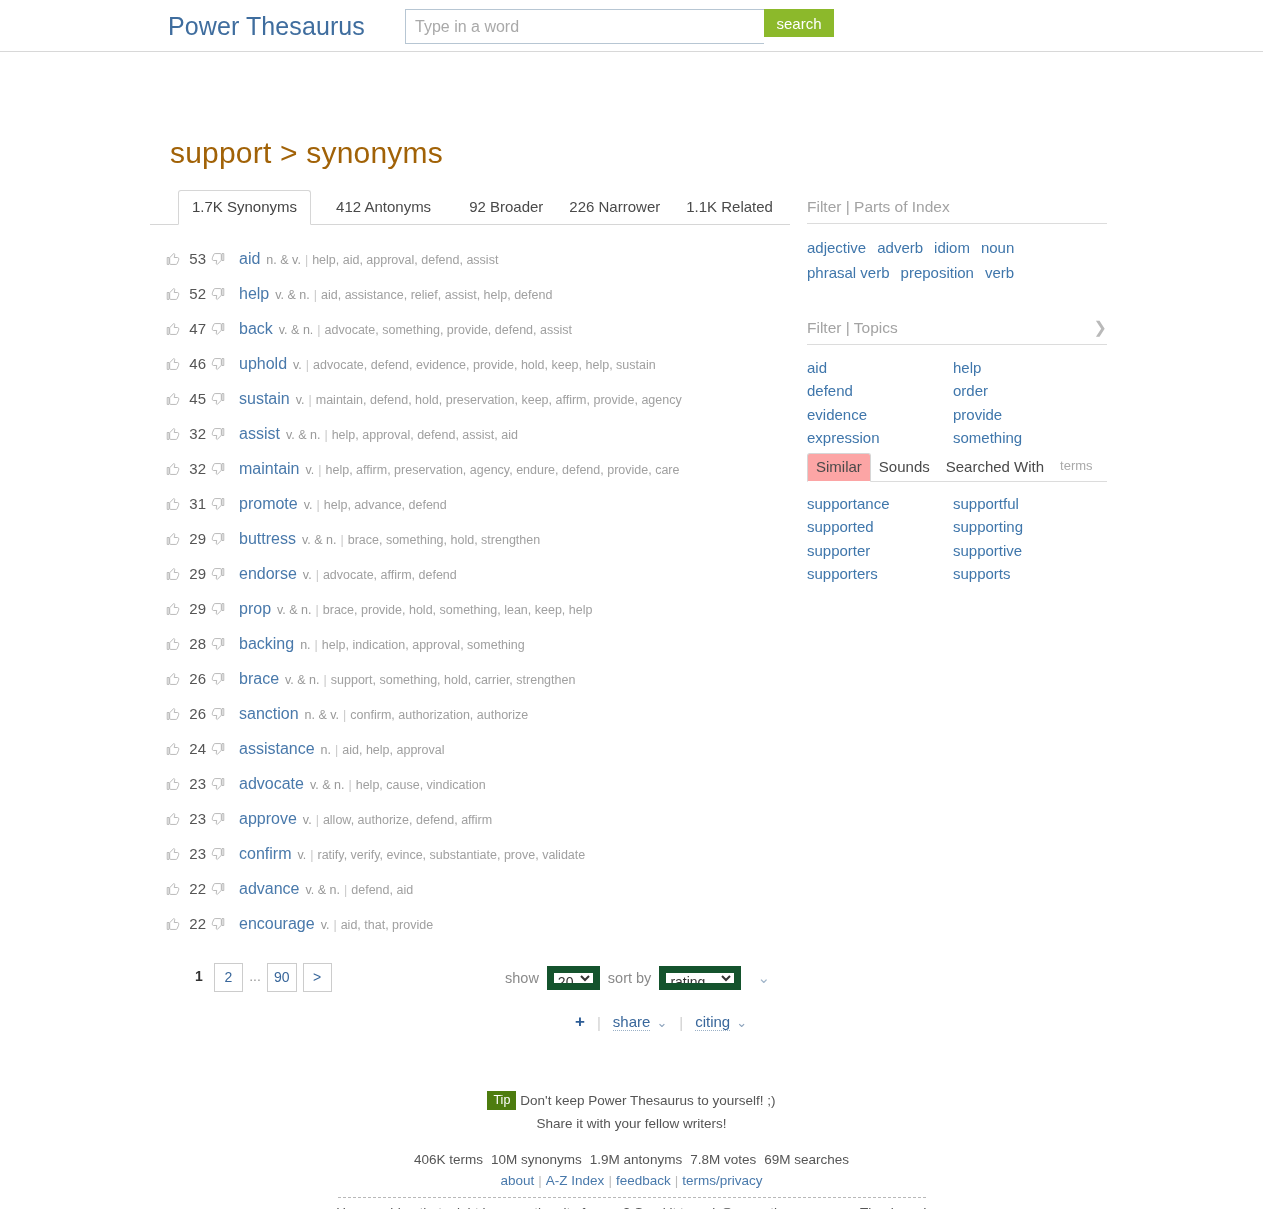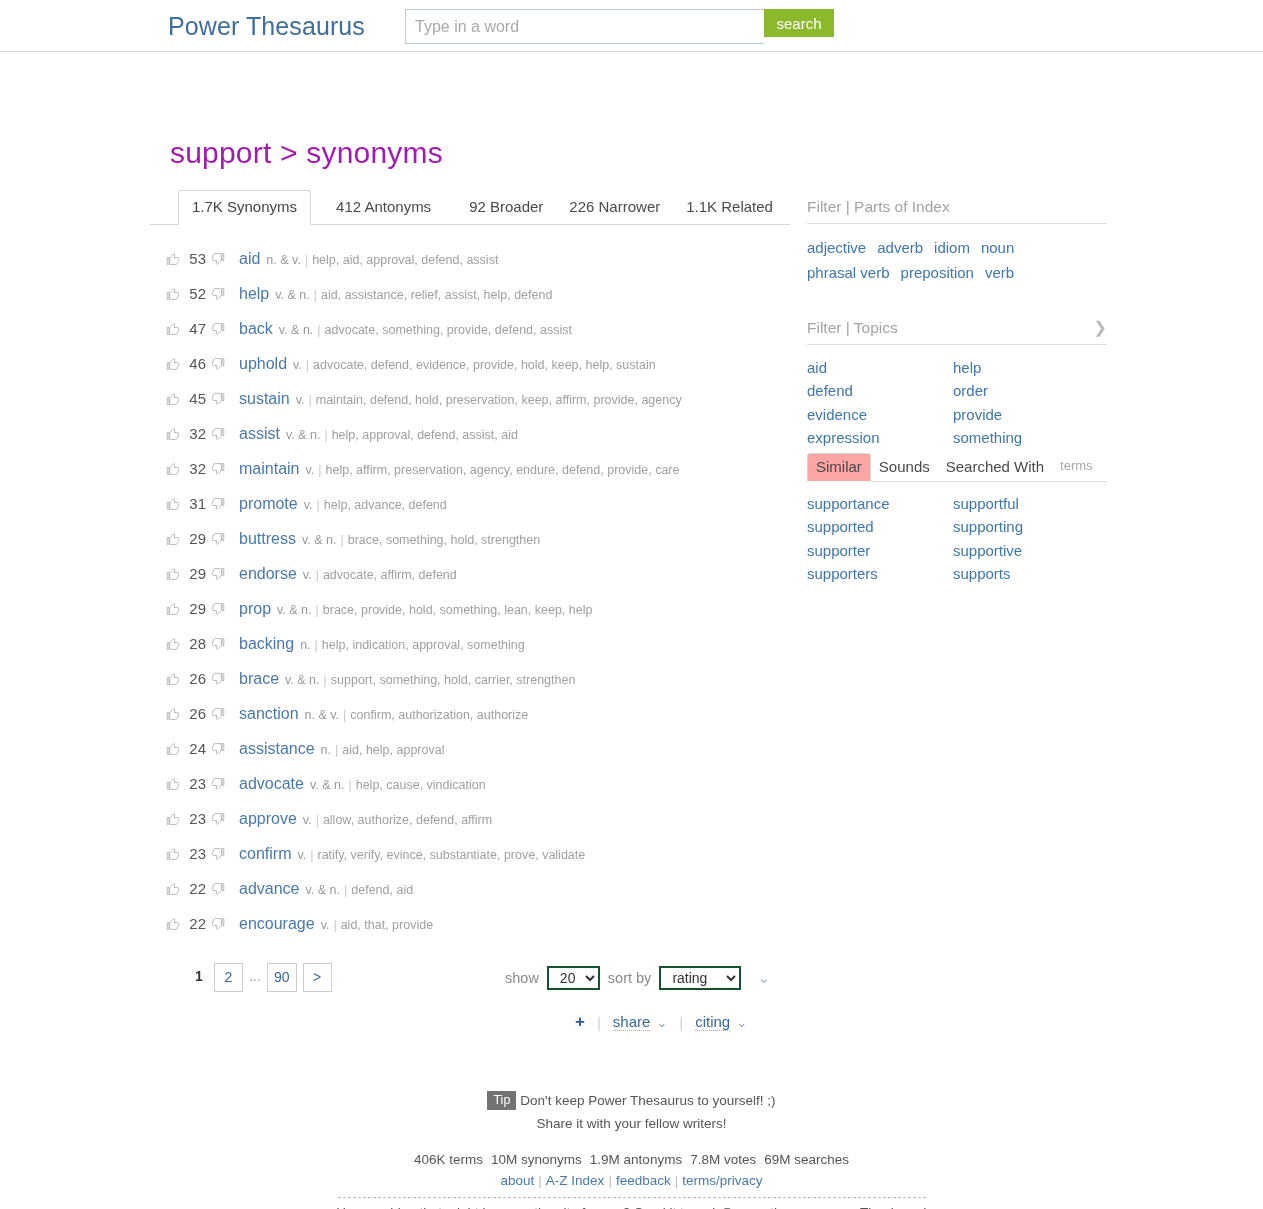--- a/index.html
+++ b/index.html
@@ -59,21 +59,21 @@
   }
 
   
   .page { position: relative; width: 1263px; }
 
   .title {
     position: absolute;
     left: 170px; top: 84px;
     font-size: 30px;
     font-weight: 300;
-    color: #a21caf;
+    color: #a16207;
     letter-spacing: .2px;
   }
 
   
   .tabs {
     position: absolute;
     left: 150px; top: 139px;
     width: 640px;
     height: 34px;
     border-bottom: 1px solid #d6d6d6;
@@ -191,25 +191,25 @@
     left: 505px; top: 914px;
     display: flex;
     align-items: center;
     font-size: 14.5px;
     color: #8a8a8a;
   }
   .showsort select {
     font-family: "Liberation Sans", sans-serif;
     font-size: 14px;
     color: #333;
-    border: 2px solid #14532d;
+    border: 7px solid #14532d;
     background: #fff;
     height: 24px;
     margin: 0 8px;
-    padding-left: 7px;
+    padding-left: 0;
   }
   select.sel-show { width: 53px; }
   select.sel-sort { width: 82px; }
   .chev-sm {
     margin-left: 8px;
     color: #9fb4c9;
     font-size: 15px;
     cursor: pointer;
   }
 
@@ -316,21 +316,21 @@
   .footer {
     position: absolute;
     left: 0; top: 1038px;
     width: 1263px;
     text-align: center;
     font-size: 13.5px;
     color: #666;
   }
   .tipline { line-height: 22px; }
   .tipbadge {
-    background: #737373;
+    background: #4d7c0f;
     color: #fff;
     font-size: 12.5px;
     padding: 2px 6px 3px 6px;
     margin-right: 4px;
     display: inline-block;
     line-height: 14px;
     position: relative;
     top: -1px;
   }
   .tiptext { color: #555; }

